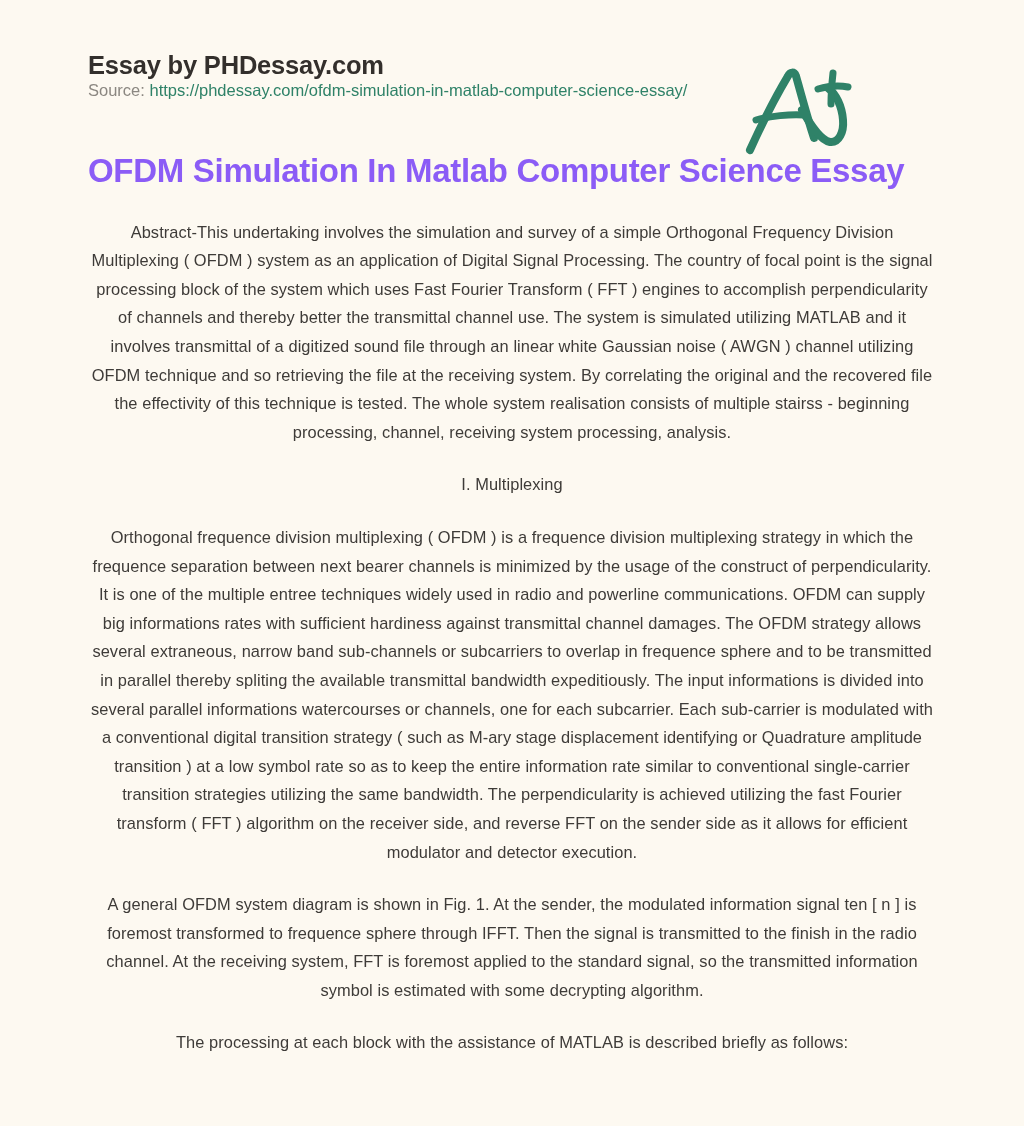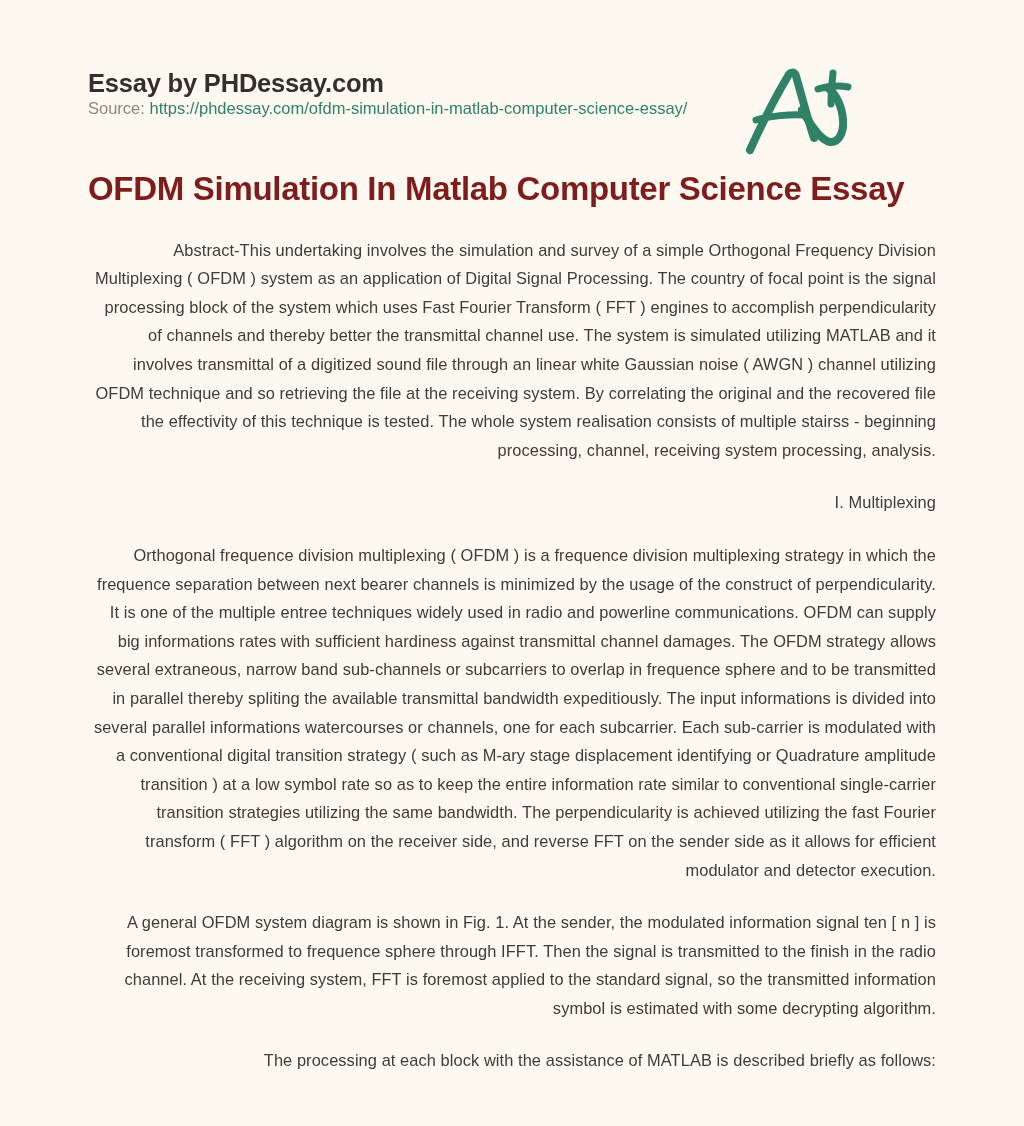--- a/index.html
+++ b/index.html
@@ -19,21 +19,21 @@
     position: relative;
     width: 1024px;
     height: 1126px;
     box-sizing: border-box;
     padding: 0 88px;
   }
 
   
   .header {
     position: relative;
-    padding-top: 68px;
+    padding-top: 50px;
   }
 
   .brand {
     font-size: 25.5px;
     font-weight: 700;
     color: #332f2c;
     letter-spacing: -0.2px;
     line-height: 1.2;
     margin: 0;
   }
@@ -67,35 +67,35 @@
   
   .article {
     padding-top: 50px;
   }
 
   .article-title {
     margin: 0;
     font-size: 33px;
     line-height: 1.25;
     font-weight: 700;
-    color: #7f1d1d;
+    color: #8b5cf6;
     letter-spacing: -0.3px;
   }
 
   .body-block {
     margin-top: 26px;
   }
 
   p.para,
   p.heading-line {
     margin: 0 0 24px 0;
     font-size: 16.4px;
     line-height: 28.6px;
     color: #3e3b38;
-    text-align: right;
+    text-align: center;
     letter-spacing: 0.005em;
   }
 
   p.para:last-child { margin-bottom: 0; }
 </style>
 </head>
 <body>
 
 <div class="page">
 

